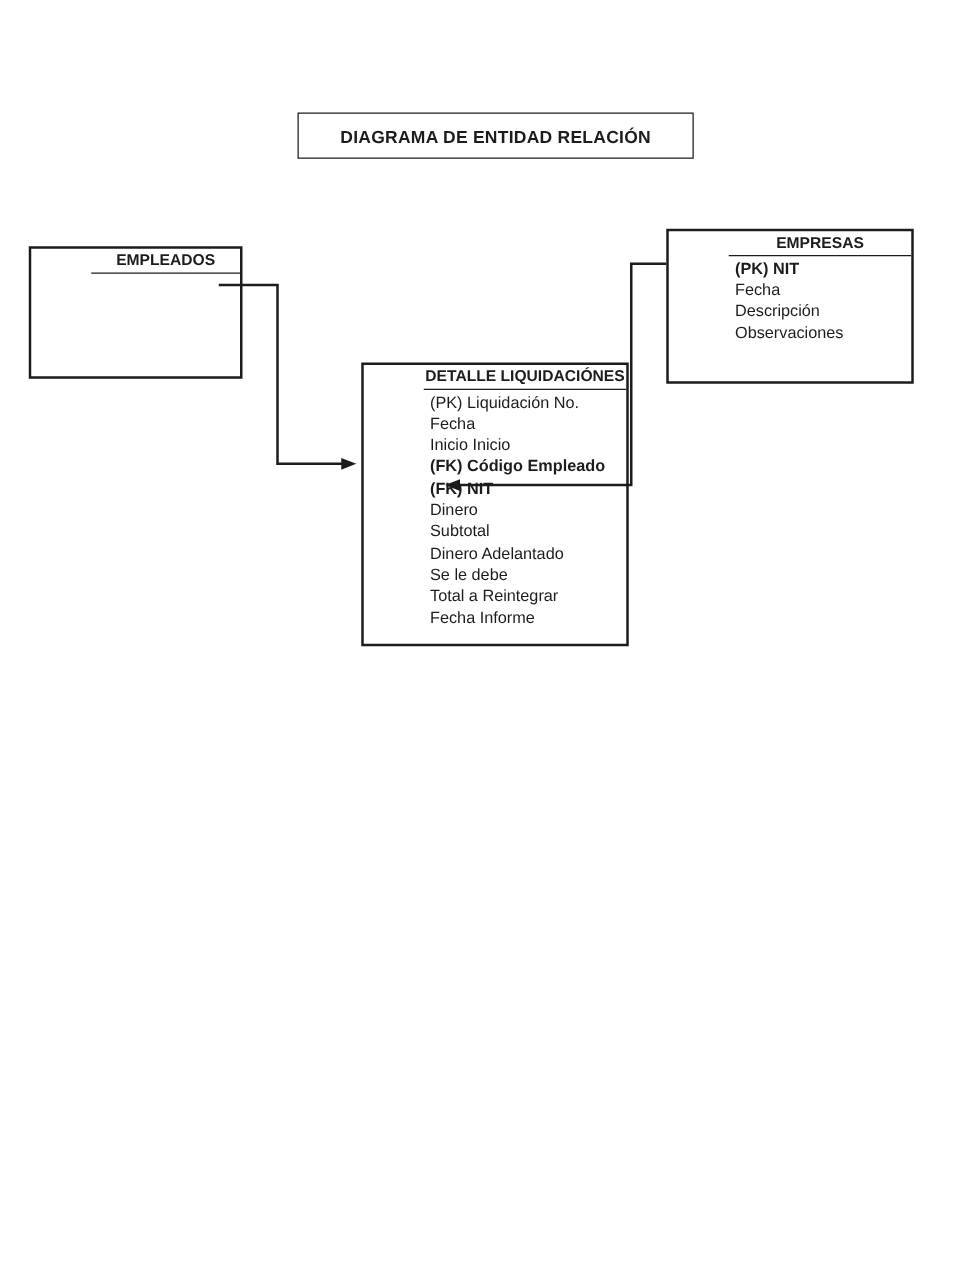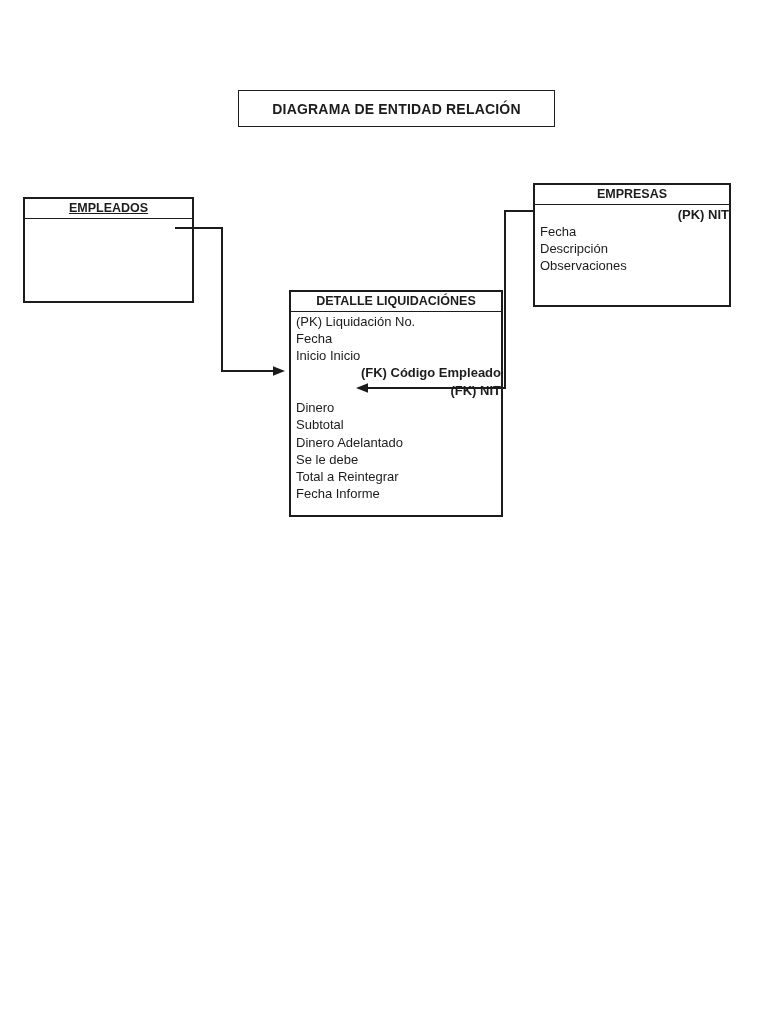--- a/index.html
+++ b/index.html
@@ -29,20 +29,21 @@
     font-size: 14px;
     font-weight: bold;
     letter-spacing: 0.2px;
     white-space: nowrap;
   }
   .entity {
     position: absolute;
     border: 2px solid #1c1c1c;
     box-sizing: border-box;
     background: #ffffff;
+    padding-left: 48px;
   }
   .entity-header {
     height: 19.5px;
     line-height: 18px;
     border-bottom: 1.5px solid #1c1c1c;
     box-sizing: border-box;
     text-align: center;
     font-weight: bold;
     font-size: 12.5px;
     white-space: nowrap;
@@ -52,23 +53,22 @@
     padding: 1px 0 0 5px;
   }
   .entity-row {
     height: 17.3px;
     line-height: 17.3px;
     font-size: 13px;
     white-space: nowrap;
   }
   .entity-row.bold {
     font-weight: bold;
-    text-align: right;
   }
-  #empleados { left: 23px;  top: 197px; width: 171px; height: 106px; text-decoration: underline; }
+  #empleados { left: 23px;  top: 197px; width: 171px; height: 106px; }
   #empresas  { left: 533px; top: 183px; width: 198px; height: 124px; }
   #detalle   { left: 289px; top: 290px; width: 214px; height: 227px; }
   .connector-layer {
     position: absolute;
     left: 0;
     top: 0;
     width: 768px;
     height: 1024px;
     pointer-events: none;
   }

